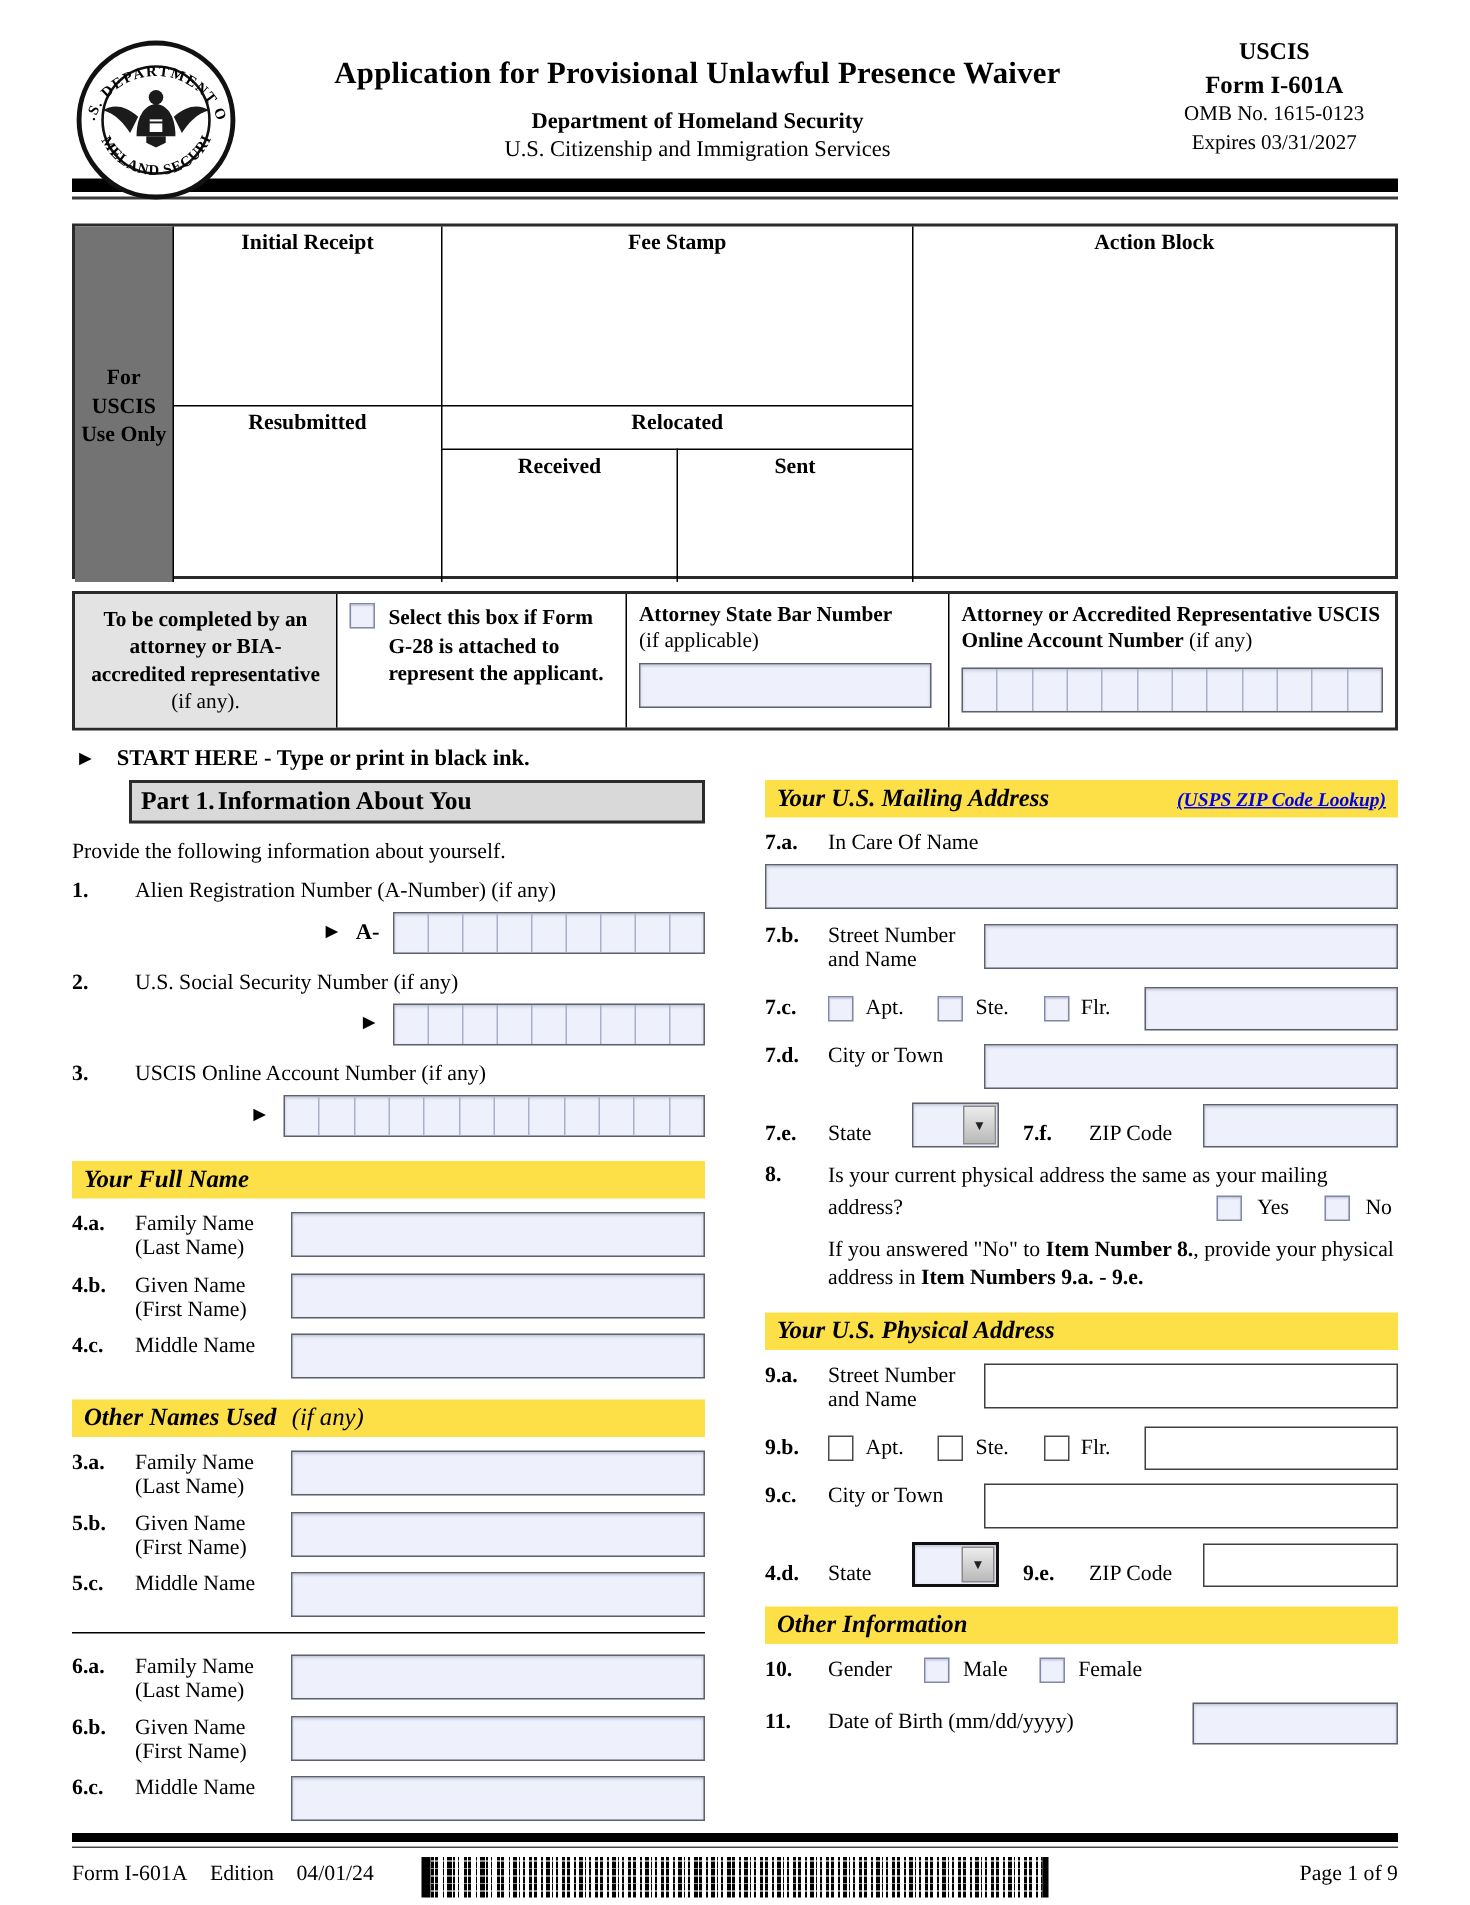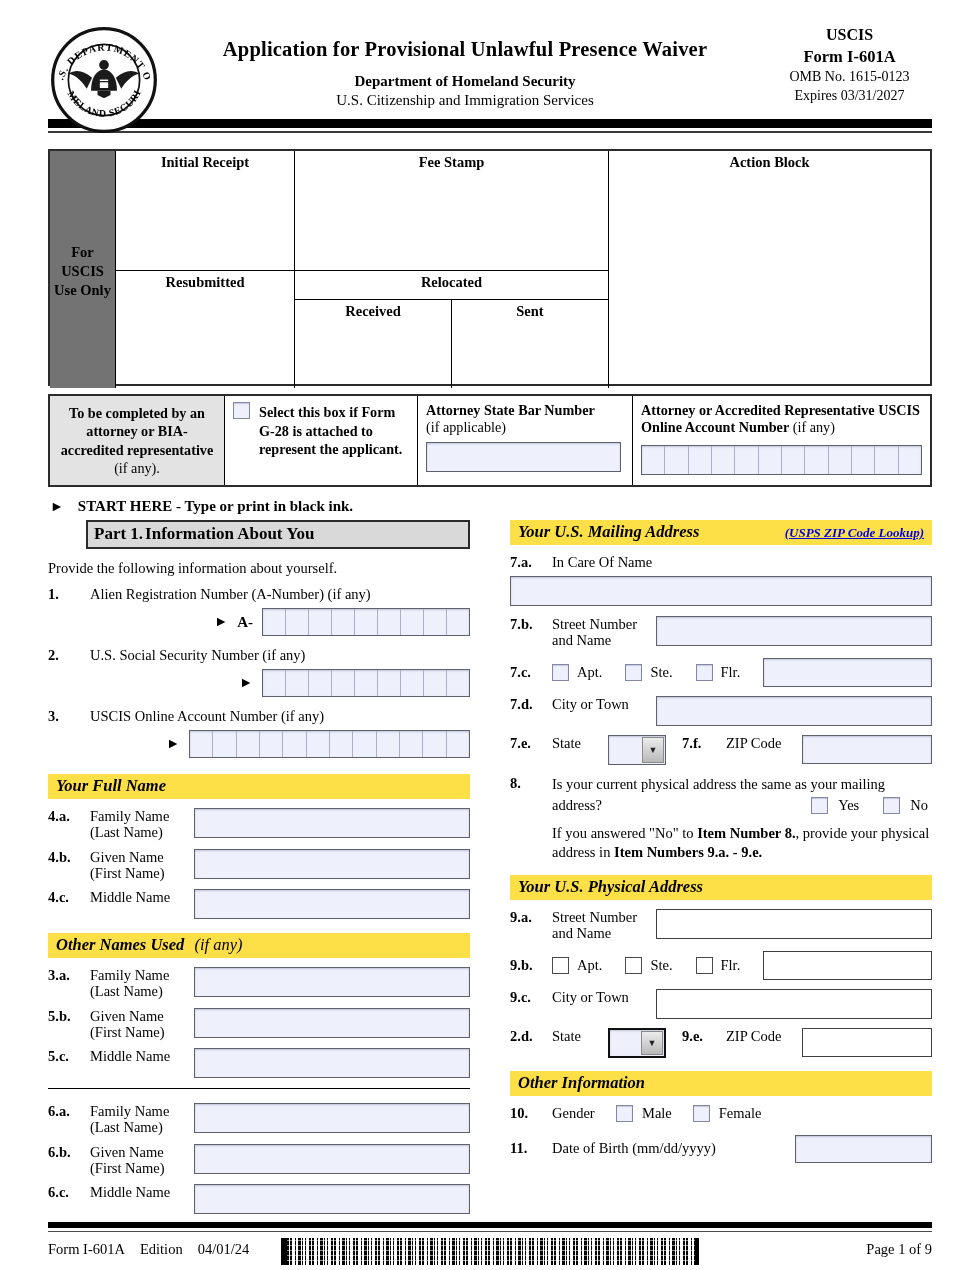--- a/index.html
+++ b/index.html
@@ -96,21 +96,21 @@
   
   .r7a-field { height:30px; margin:3px 0 10px; }
   .addr-row { display:flex; margin-bottom:9px; }
   .addr-row .field { flex:1; height:30px; }
   .asf-row { display:flex; align-items:center; margin-bottom:9px; }
   .asf-row .grp { display:flex; align-items:center; gap:8px; margin-right:23px; }
   .asf-row .field { margin-left:auto; width:175px; height:29px; }
   .cb { width:17px; height:17px; flex:none; background:#eef0fb; border:1px solid #8288a5;
     box-shadow: inset 0 1px 1px rgba(70,80,120,.25); }
   .cb.white { background:#fff; border:1.6px solid #4a4a4a; box-shadow:none; }
-  .statezip { display:flex; align-items:flex-start; margin-bottom:10px; }
+  .statezip { display:flex; align-items:flex-end; margin-bottom:10px; }
   .statezip .slab { width:56px; }
   .dd { width:58px; height:30px; background:#eef0fb; border:1px solid #5e626e; position:relative;
     box-shadow: inset 0 1px 2px rgba(70,80,120,.28); }
   .dd.black { border:2px solid #111; }
   .dd-btn { position:absolute; right:1px; top:1px; bottom:1px; width:22px;
     background:linear-gradient(#ececec,#b9b9b9); border:1px solid #8a8a8a;
     display:flex; align-items:center; justify-content:center; font-size:9px; color:#222; }
   .statezip .znum { margin-left:16px; width:44px; }
   .statezip .zlab { width:76px; }
   .statezip .zfield { flex:1; height:29px; }
@@ -467,21 +467,21 @@
         <div class="field white"></div>
       </div>
 
       <div class="addr-row">
         <span class="num">9.c.</span>
         <span class="nlab">City or Town</span>
         <div class="field white"></div>
       </div>
 
       <div class="statezip" style="margin-bottom:13px;">
-        <span class="num">2.d.</span>
+        <span class="num">4.d.</span>
         <span class="slab">State</span>
         <div class="dd black">
           <span class="dd-btn">
               <span>▼</span>
             </span>
         </div>
         <span class="num znum">9.e.</span>
         <span class="zlab">ZIP Code</span>
         <div class="field white zfield"></div>
       </div>

